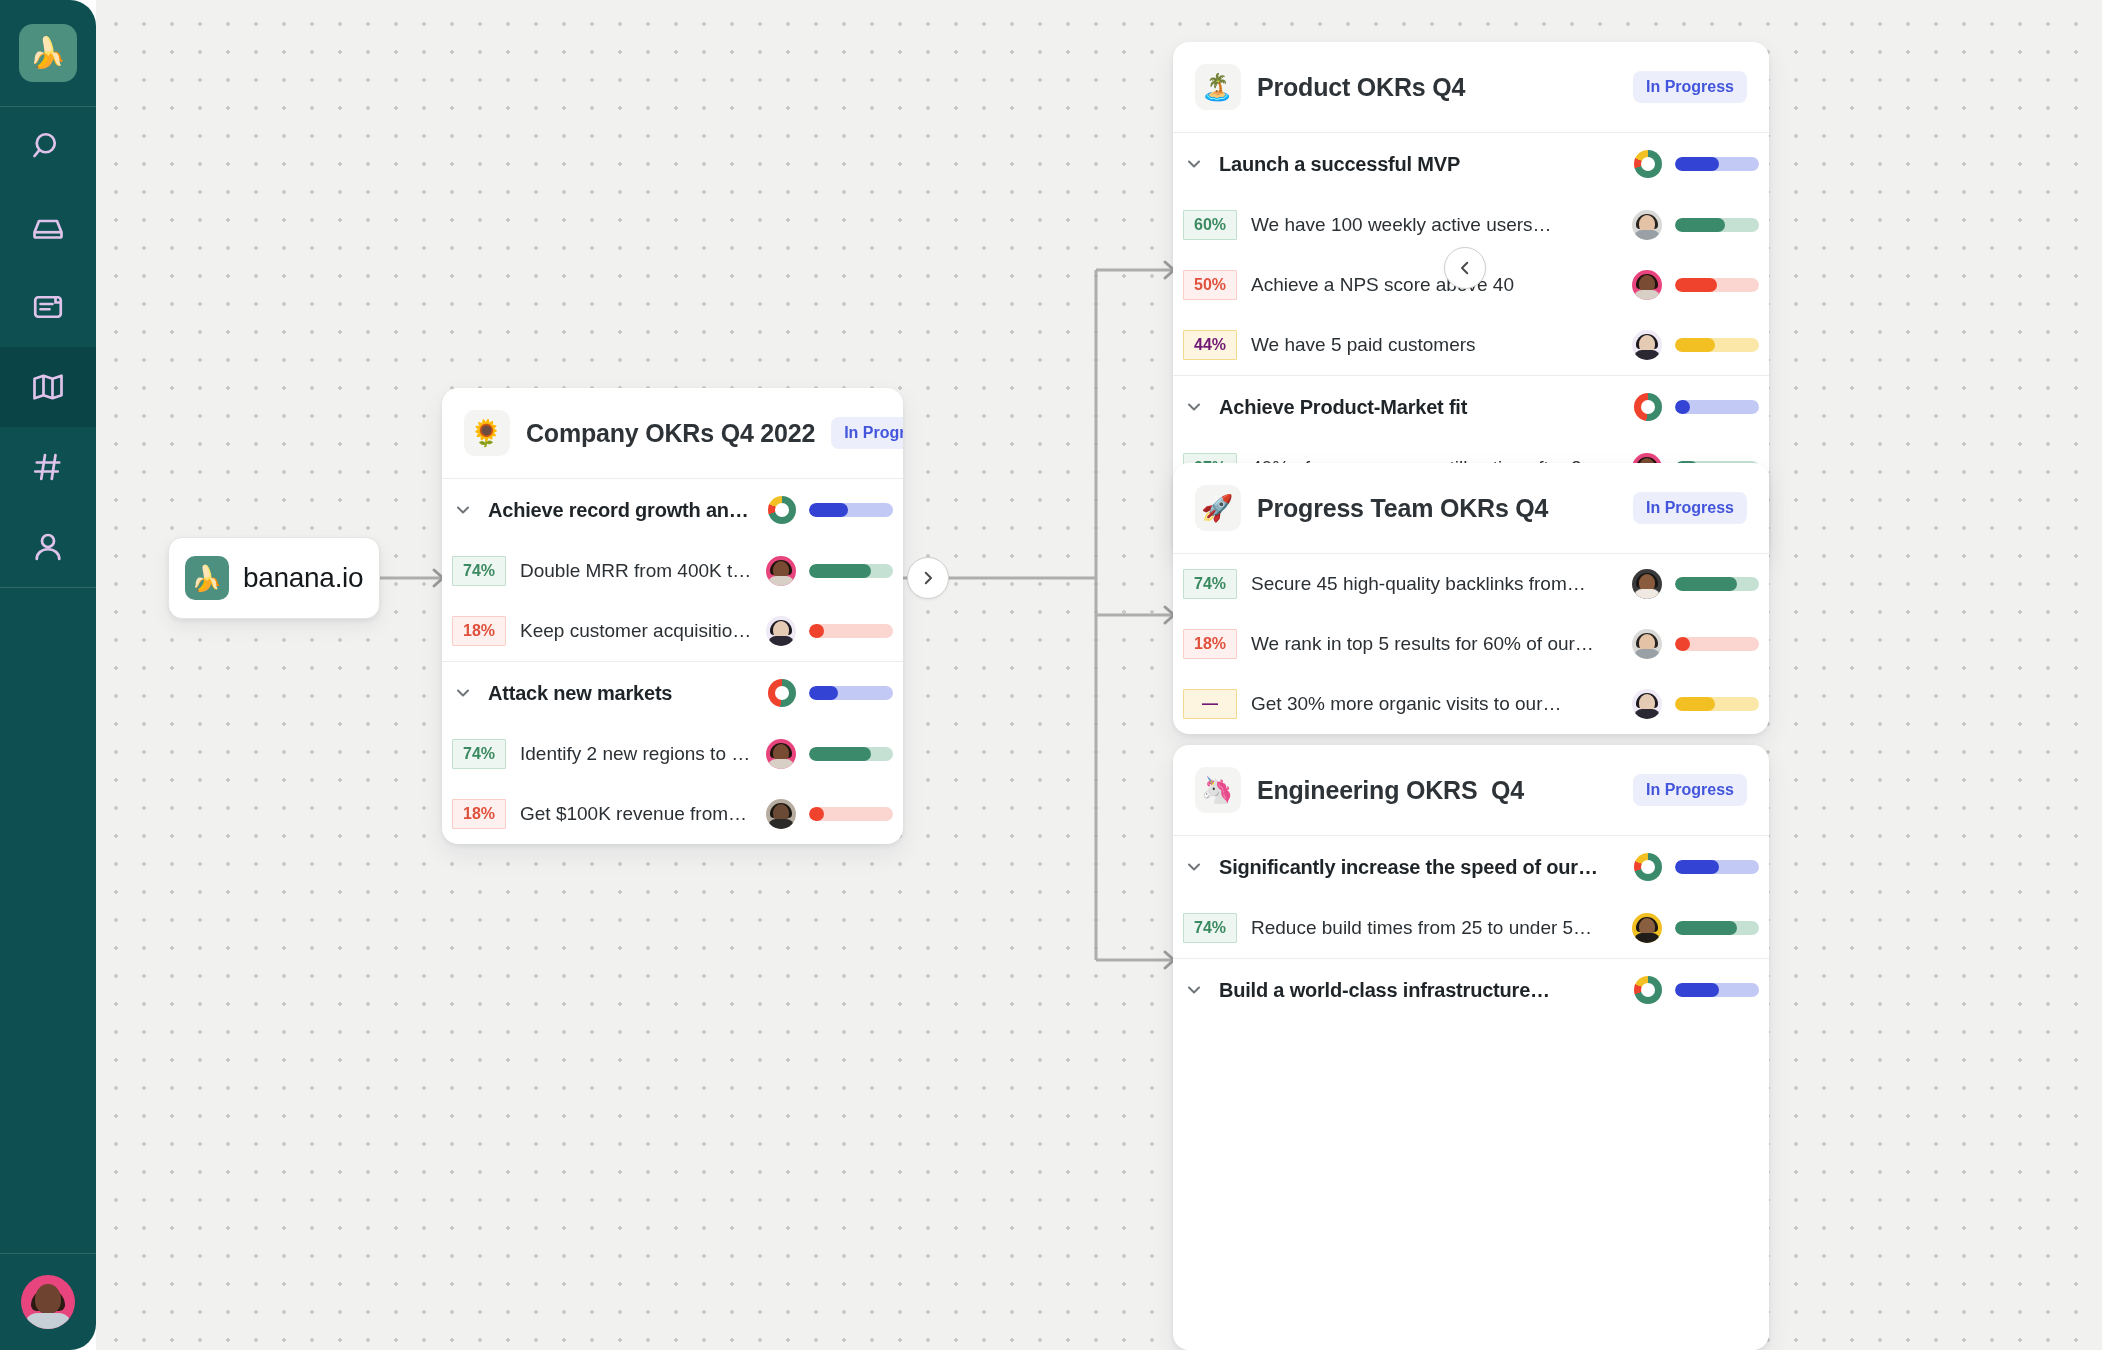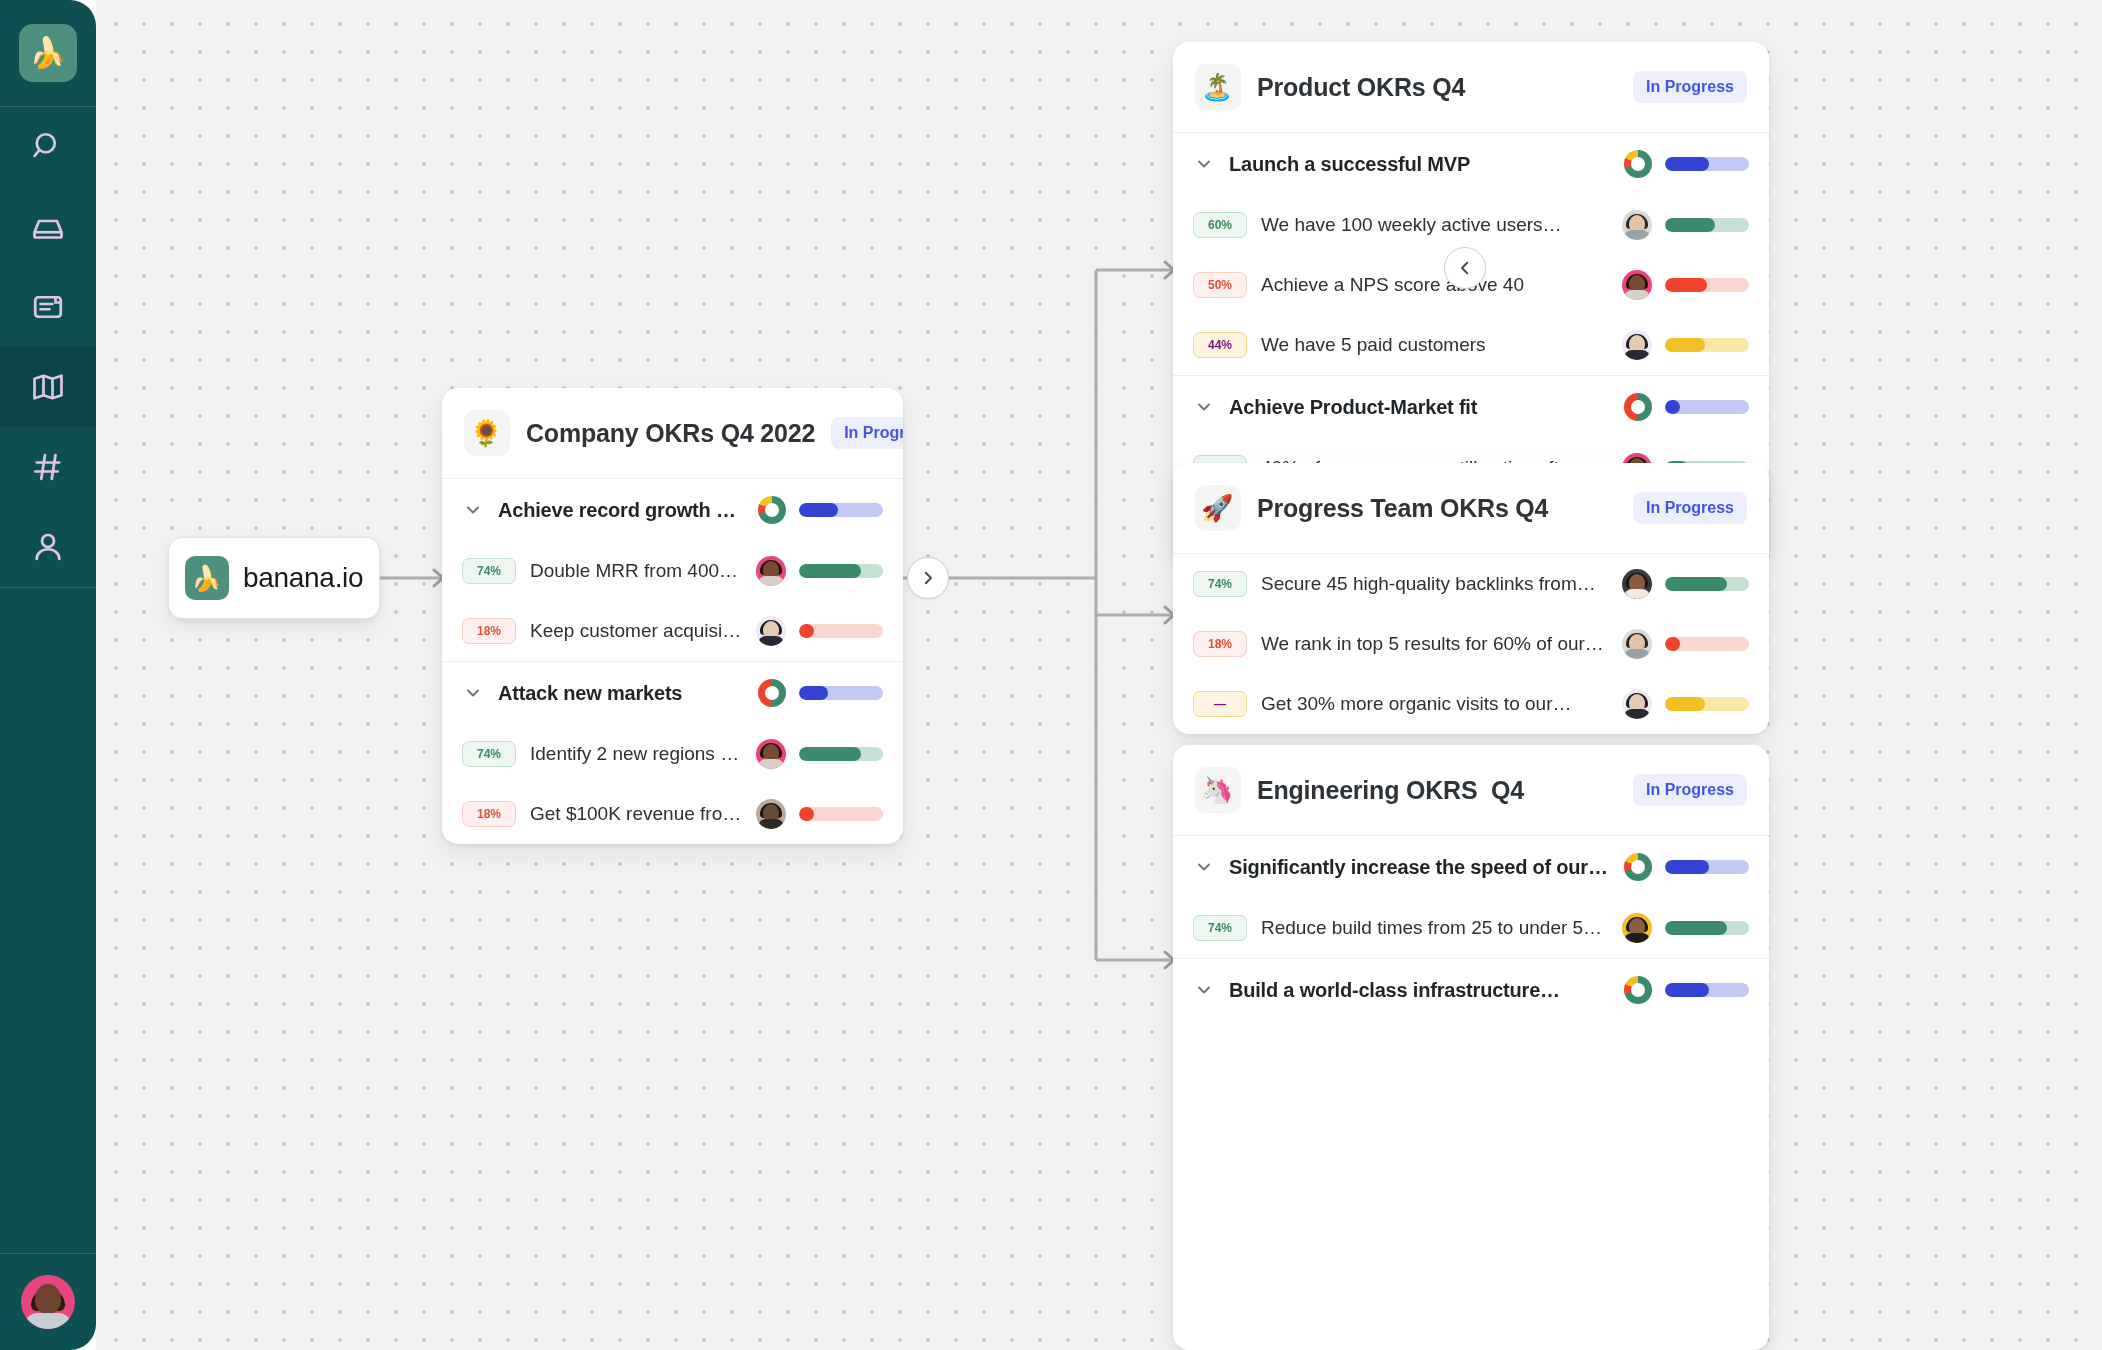--- a/index.html
+++ b/index.html
@@ -103,21 +103,21 @@
     color: #4255db; background: #eceefc;
     padding: 7px 13px; border-radius: 8px; flex: 0 0 auto;
     white-space: nowrap;
   }
 
   .obj-group { border-bottom: 1px solid #ececec; }
   .obj-group:last-child { border-bottom: none; }
 
   .obj-row, .kr-row {
     display: flex; align-items: center;
-    padding: 0 20px; gap: 14px;
+    padding: 0 10px; gap: 14px;
     cursor: pointer;
     justify-content: flex-end;
   }
   .obj-row { height: 62px; }
   .kr-row  { height: 60px; }
 
   .chev {
     width: 22px; height: 22px; flex: 0 0 auto;
     display: flex; align-items: center; justify-content: center;
   }
@@ -127,22 +127,22 @@
     letter-spacing: -0.2px;
     flex: 1 1 auto; white-space: nowrap; overflow: hidden; text-overflow: ellipsis;
   }
   .kr-title {
     font-size: 19px; font-weight: 400; color: #2b3034;
     flex: 1 1 auto; white-space: nowrap; overflow: hidden; text-overflow: ellipsis;
   }
   .pct-badge {
     flex: 0 0 auto;
     min-width: 54px; text-align: center;
-    font-size: 12px; font-weight: 600;
-    padding: 5px 9px; border-radius: 7px;
+    font-size: 16px; font-weight: 600;
+    padding: 5px 9px; border-radius: 1px;
     border: 1px solid transparent;
   }
   .pct-green  { background: #edf6f0; color: #3c8a62; border-color: #c3e0ce; }
   .pct-red    { background: #fdf0ee; color: #e0503c; border-color: #f8cec6; }
   .pct-yellow { background: #fdf5e0; color: #701a75; border-color: #f3d98b; }
 
   .metric { flex: 0 0 auto; display: flex; align-items: center; gap: 13px; }
 
   
   .donut { width: 28px; height: 28px; border-radius: 50%; position: relative; flex: 0 0 auto; }

